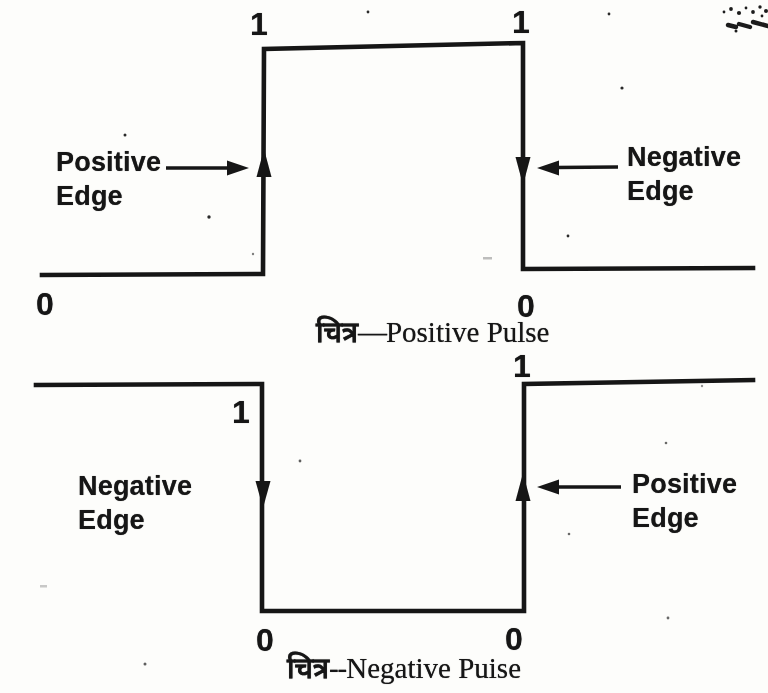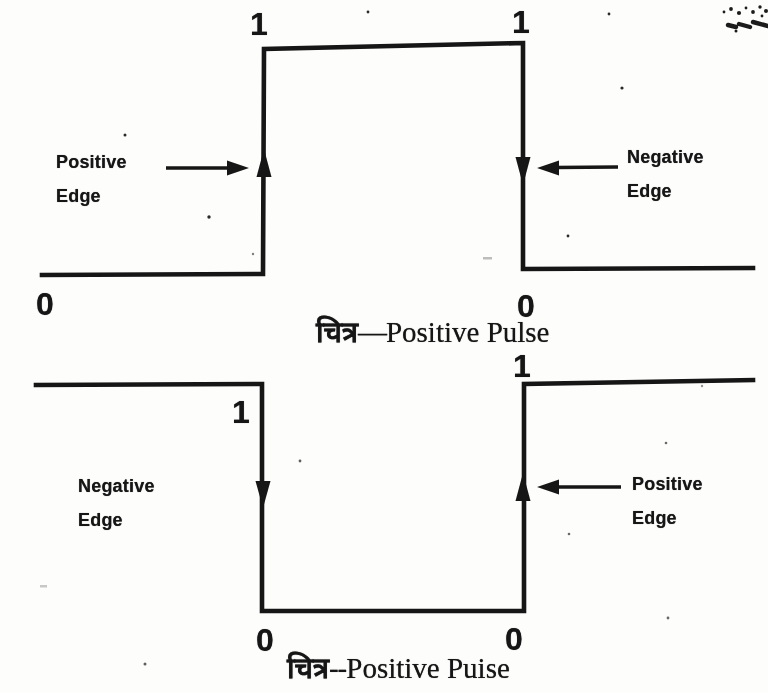--- a/index.html
+++ b/index.html
@@ -29,21 +29,21 @@
     white-space: nowrap;
     user-select: none;
   }
   .digit {
     font-size: 32px;
     font-weight: 700;
     line-height: 32px;
     letter-spacing: 0;
   }
   .edge-label {
-    font-size: 18px;
+    font-size: 27px;
     font-weight: 700;
     line-height: 34px;
     letter-spacing: 0.2px;
   }
   .caption {
     font-family: "Liberation Serif", "DejaVu Serif", serif;
     font-size: 29px;
     font-weight: 400;
     line-height: 36px;
   }
@@ -157,16 +157,16 @@
     <div>Negative</div>
     <div>Edge</div>
   </div>
 
   <div class="lbl edge-label" style="left:632px; top:467px;">
     <div>Positive</div>
     <div>Edge</div>
   </div>
 
   <div class="lbl caption" style="left:287px; top:650px;">
-    <span class="dev">चित्र</span><span class="sep">--</span><span>Positive Puise</span>
+    <span class="dev">चित्र</span><span class="sep">--</span><span>Negative Puise</span>
   </div>
 
 </div>
 
 </body></html>

